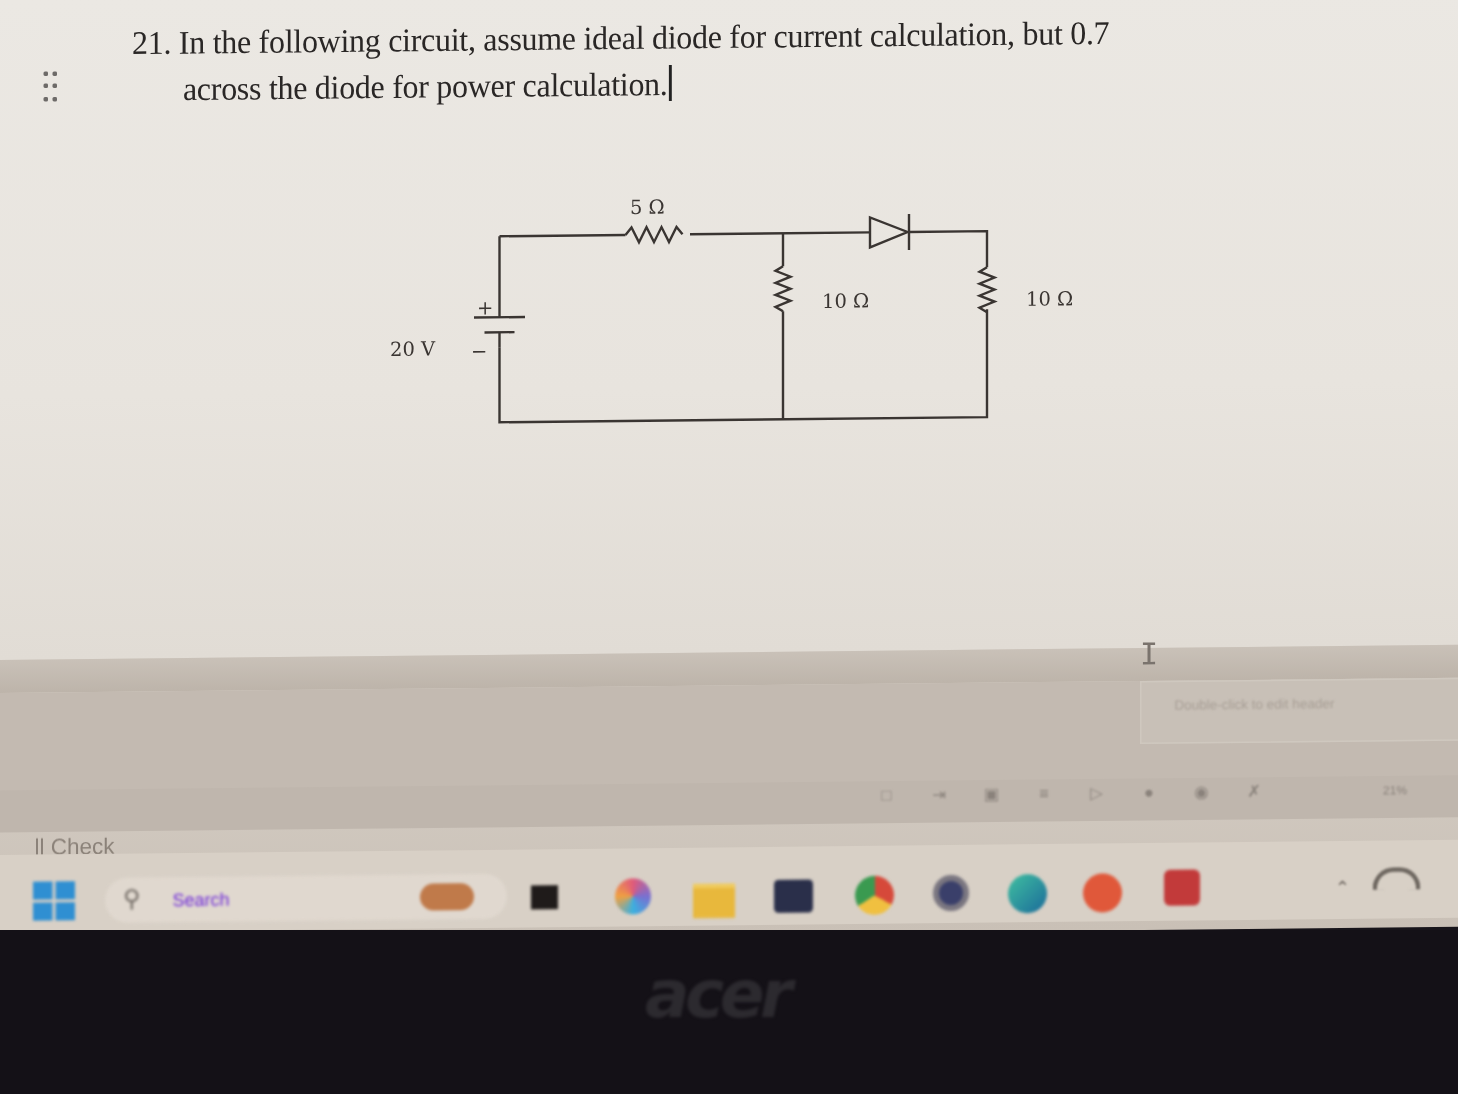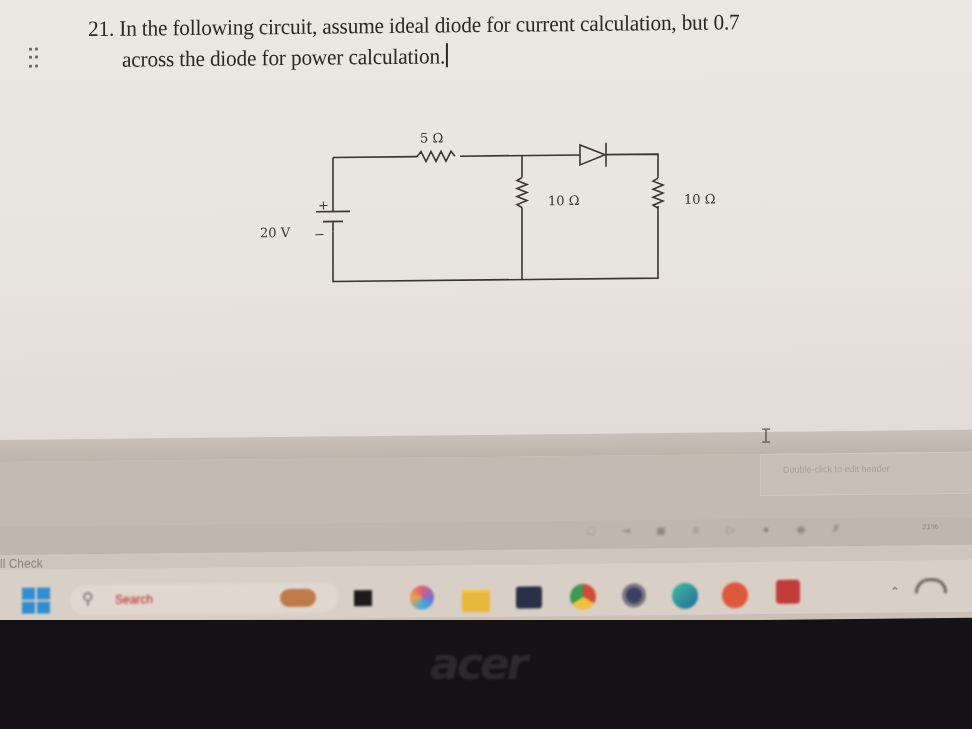--- a/index.html
+++ b/index.html
@@ -45,40 +45,40 @@
     border: 1px solid #cfc8bf; background: #c8c0b7;
   }
   .header-hint span {
     position: absolute; left: 22px; top: 10px; font-family: "Liberation Sans", sans-serif;
     font-size: 9px; color: #a79e95; filter: blur(0.6px);
   }
   .statusbar {
     position: absolute; left: 0; top: 527px; width: 972px; height: 28px;
     background: #bfb6ad; font-family: "Liberation Sans", sans-serif;
   }
-  .statusbar .left { position: absolute; left: 0; top: 30px; font-size: 12px; color: #8b8279; filter: blur(0.5px); }
+  .statusbar .left { position: absolute; left: 0; top: 30px; font-size: 15px; color: #8b8279; filter: blur(0.5px); padding-left: 23px; }
   .status-icons { position: absolute; left: 585px; top: 4px; display: flex; gap: 0; align-items: center; filter: blur(0.8px); }
   .sicon { width: 12px; height: 12px; margin-right: 23px; color: #8a827b; font-size: 11px; line-height: 12px; text-align: center; }
   .zoom-label { position: absolute; left: 922px; top: 5px; font-size: 8px; color: #8a827b; filter: blur(0.6px); }
   .taskbar {
     position: absolute; left: 0; top: 570px; width: 972px; height: 52px;
     background: #d8d0c6; display: block;
   }
   .tb { position: absolute; filter: blur(0.9px); }
   .start {
     left: 22px; top: 18px; width: 28px; height: 26px;
     display: grid; grid-template-columns: 13px 13px; gap: 2px;
   }
   .start span { background: #2f8fd2; display: block; }
   .searchbox {
     left: 70px; top: 16px; width: 268px; height: 30px; border-radius: 15px;
     background: #e0d8cf; font-family: "Liberation Sans", sans-serif;
   }
   .searchbox .mag { position: absolute; left: 12px; top: 4px; font-size: 16px; color: #6d6660; }
-  .searchbox .ph { position: absolute; left: 45px; top: 8px; font-size: 12px; color: #b91c1c; }
+  .searchbox .ph { position: absolute; left: 45px; top: 8px; font-size: 12px; color: #6d28d9; }
   .searchbox .deco { position: absolute; left: 210px; top: 6px; width: 36px; height: 18px; border-radius: 9px; background: #c07a4a; }
   .tray-chev { position: absolute; left: 890px; top: 24px; font-size: 12px; color: #6e6760; filter: blur(0.7px); }
   .tray-wifi { position: absolute; left: 915px; top: 18px; width: 26px; height: 12px; border: 3px solid #6e6760; border-bottom: none; border-radius: 14px 14px 0 0; filter: blur(0.8px); }
   .bezel { position: absolute; left: 0; top: 620px; width: 972px; height: 109px; background: #141117; }
   .brand { position: absolute; left: 430px; top: 638px; font-family: "DejaVu Sans", sans-serif; font-style: italic; font-weight: bold; font-size: 44px; color: #2c2a2f; letter-spacing: -3px; filter: blur(1px); }
 </style>
 </head>
 <body>
 
 <div class="screen">

